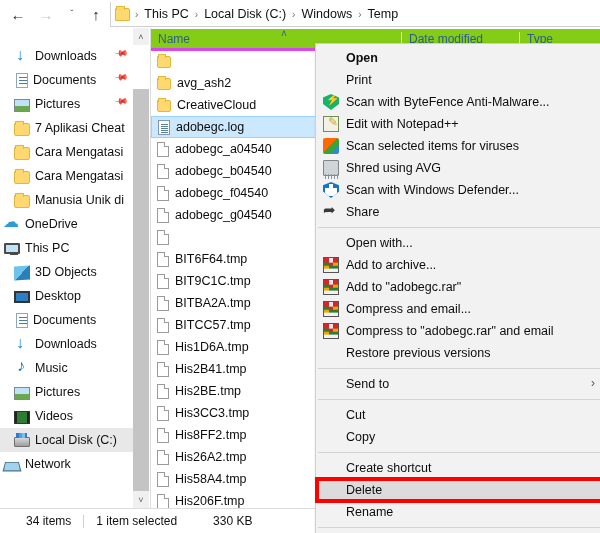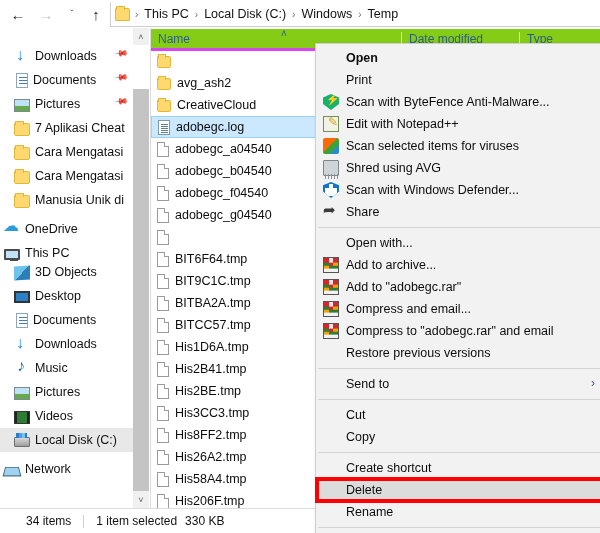--- a/index.html
+++ b/index.html
@@ -78,21 +78,21 @@
   .ic-desk { background:#2b7fc4; border:2px solid #333; height:12px; margin-top:2px;}
   .ic-music:after{content:"\266A"; position:absolute; left:3px; top:-3px; font-size:16px; color:#1a6fb5;}
   .ic-video { background:#2e7d32; border:1px solid #333; height:13px; margin-top:2px; }
   .ic-video:after{content:""; position:absolute; left:0; top:0; width:100%; height:100%; background:
      linear-gradient(90deg,#222 0 2px,transparent 2px calc(100% - 2px),#222 calc(100% - 2px) 100%);}
   .ic-disk { background: linear-gradient(#d8d8d8,#9e9e9e); border:1px solid #6f6f6f; height:10px; margin-top:4px; border-radius:1px;}
   .ic-disk:before{content:""; position:absolute; left:1px; top:-5px; width:11px; height:5px; background:
      linear-gradient(90deg,#2f7bd4 0 3px,#4aa3df 3px 6px,#74c3ea 6px 9px,#2f7bd4 9px 11px);}
   .ic-net { background:#9fd3f0; border:1px solid #4a6f86; height:10px; margin-top:3px; transform: perspective(12px) rotateX(22deg); }
   .indent1 { padding-left: 14px; }
-  .indent0 { padding-left: 4px; align-items: flex-end; }
+  .indent0 { padding-left: 4px; }
 
   
   #side-sb {
     position: absolute; left: 133px; top: 28px; width: 16px; height: 480px;
     background: #f0f0f0;
   }
   .sb-arrow {
     position: absolute; left: 0; width: 16px; height: 17px;
     display: flex; align-items: center; justify-content: center;
     font-size: 9px; color: #606060; background: #f0f0f0;
@@ -142,21 +142,21 @@
 
   
   #statusbar {
     position: absolute; left: 0; bottom: 0; width: 600px; height: 25px;
     border-top: 1px solid #dcdcdc; background: #ffffff;
     display: flex; align-items: center; font-size: 12px; color: #111;
   }
   #st-items { padding-left: 26px; }
   #st-div { width: 1px; height: 13px; background: #cfcfcf; margin: 0 12px; }
   #st-sel { }
-  #st-size { padding-left: 8px; }
+  #st-size { padding-left: 8px; margin-left: 28px; }
 
   
   #ctxmenu {
     position: absolute; left: 315px; top: 43px; width: 290px;
     background: #f2f2f2; border: 1px solid #cfcfcf;
     box-shadow: 1px 1px 3px rgba(0,0,0,0.18);
     padding: 3px 0;
     z-index: 50;
   }
   .mi {

